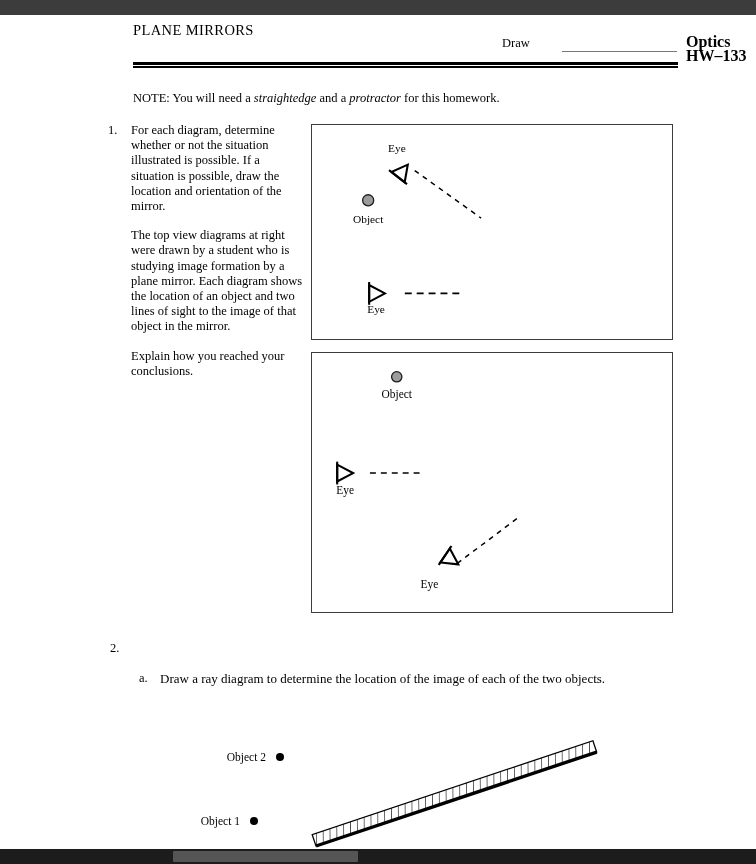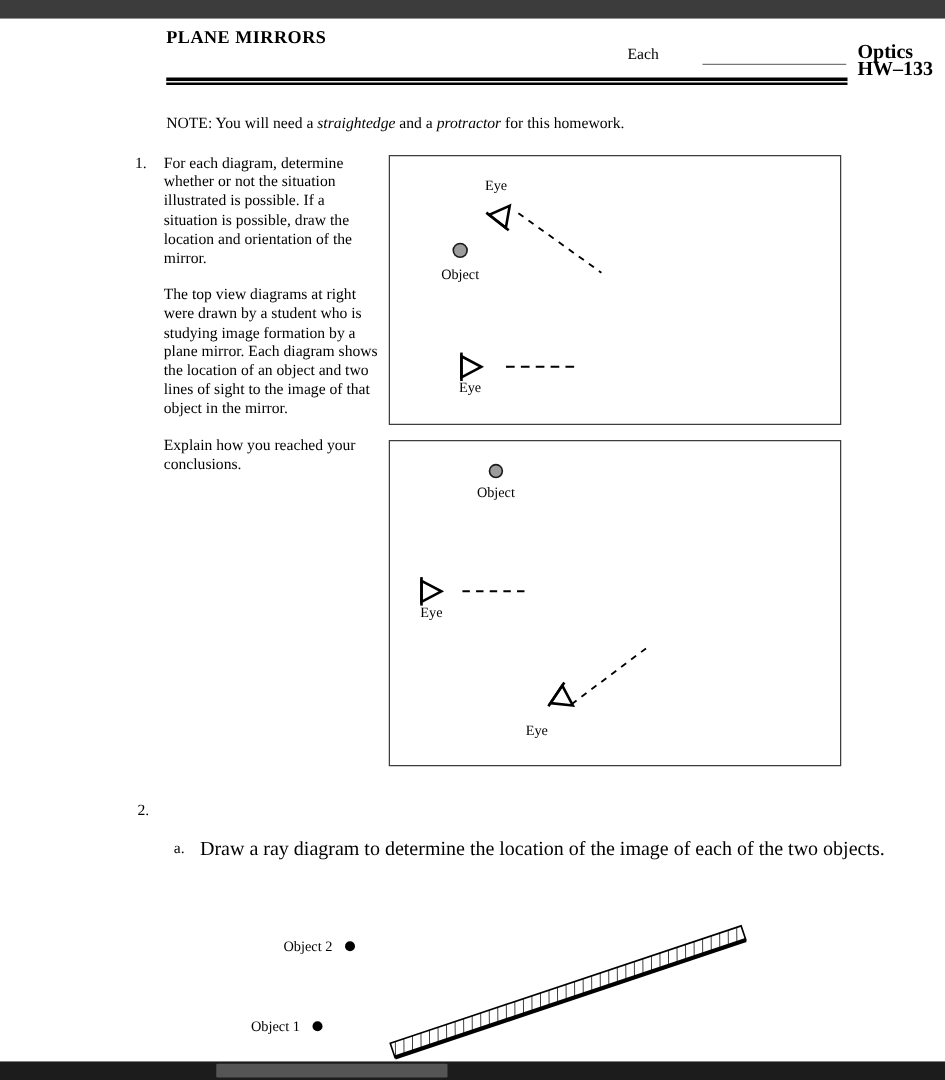--- a/index.html
+++ b/index.html
@@ -43,21 +43,21 @@
     left: 0; top: 15px;
     width: 756px; height: 834px;
     background: #ffffff;
   }
 
   
   .hdr-title {
     position: absolute;
     left: 133px; top: 7px;
     font-size: 14.5px;
-    font-weight: bold;
+    font-weight: normal;
     letter-spacing: 0.4px;
   }
   .hdr-name-label {
     position: absolute;
     left: 502px; top: 21px;
     font-size: 12.5px;
   }
   .hdr-name-rule {
     position: absolute;
     left: 562px; top: 36px;
@@ -115,21 +115,21 @@
 
   .q2-text {
     position: absolute;
     left: 131px; top: 626px;
     font-size: 12.5px;
     white-space: nowrap;
   }
   .q2a-text {
     position: absolute;
     left: 160px; top: 656px;
-    font-size: 16px;
+    font-size: 13px;
     white-space: nowrap;
   }
 
   
   .diagram-box {
     position: absolute;
     border: 1.4px solid #3d3d3d;
     background: #ffffff;
     box-sizing: border-box;
   }
@@ -166,21 +166,21 @@
 <body>
 
 <div id="viewer-top-bar"></div>
 <div id="viewer-bottom-bar"></div>
 <div id="h-scrollbar-thumb"></div>
 
 <div id="page-sheet">
 
   <div class="hdr-title">PLANE MIRRORS</div>
 
-  <div class="hdr-name-label">Each</div>
+  <div class="hdr-name-label">Draw</div>
   <div class="hdr-name-rule"></div>
 
   <div class="hdr-course">
     <span>Optics</span>
     <span class="line2">HW–133</span>
   </div>
 
   <div class="hdr-rule-wrap">
     <div class="hdr-rule-thick"></div>
     <div class="hdr-rule-gap"></div>

